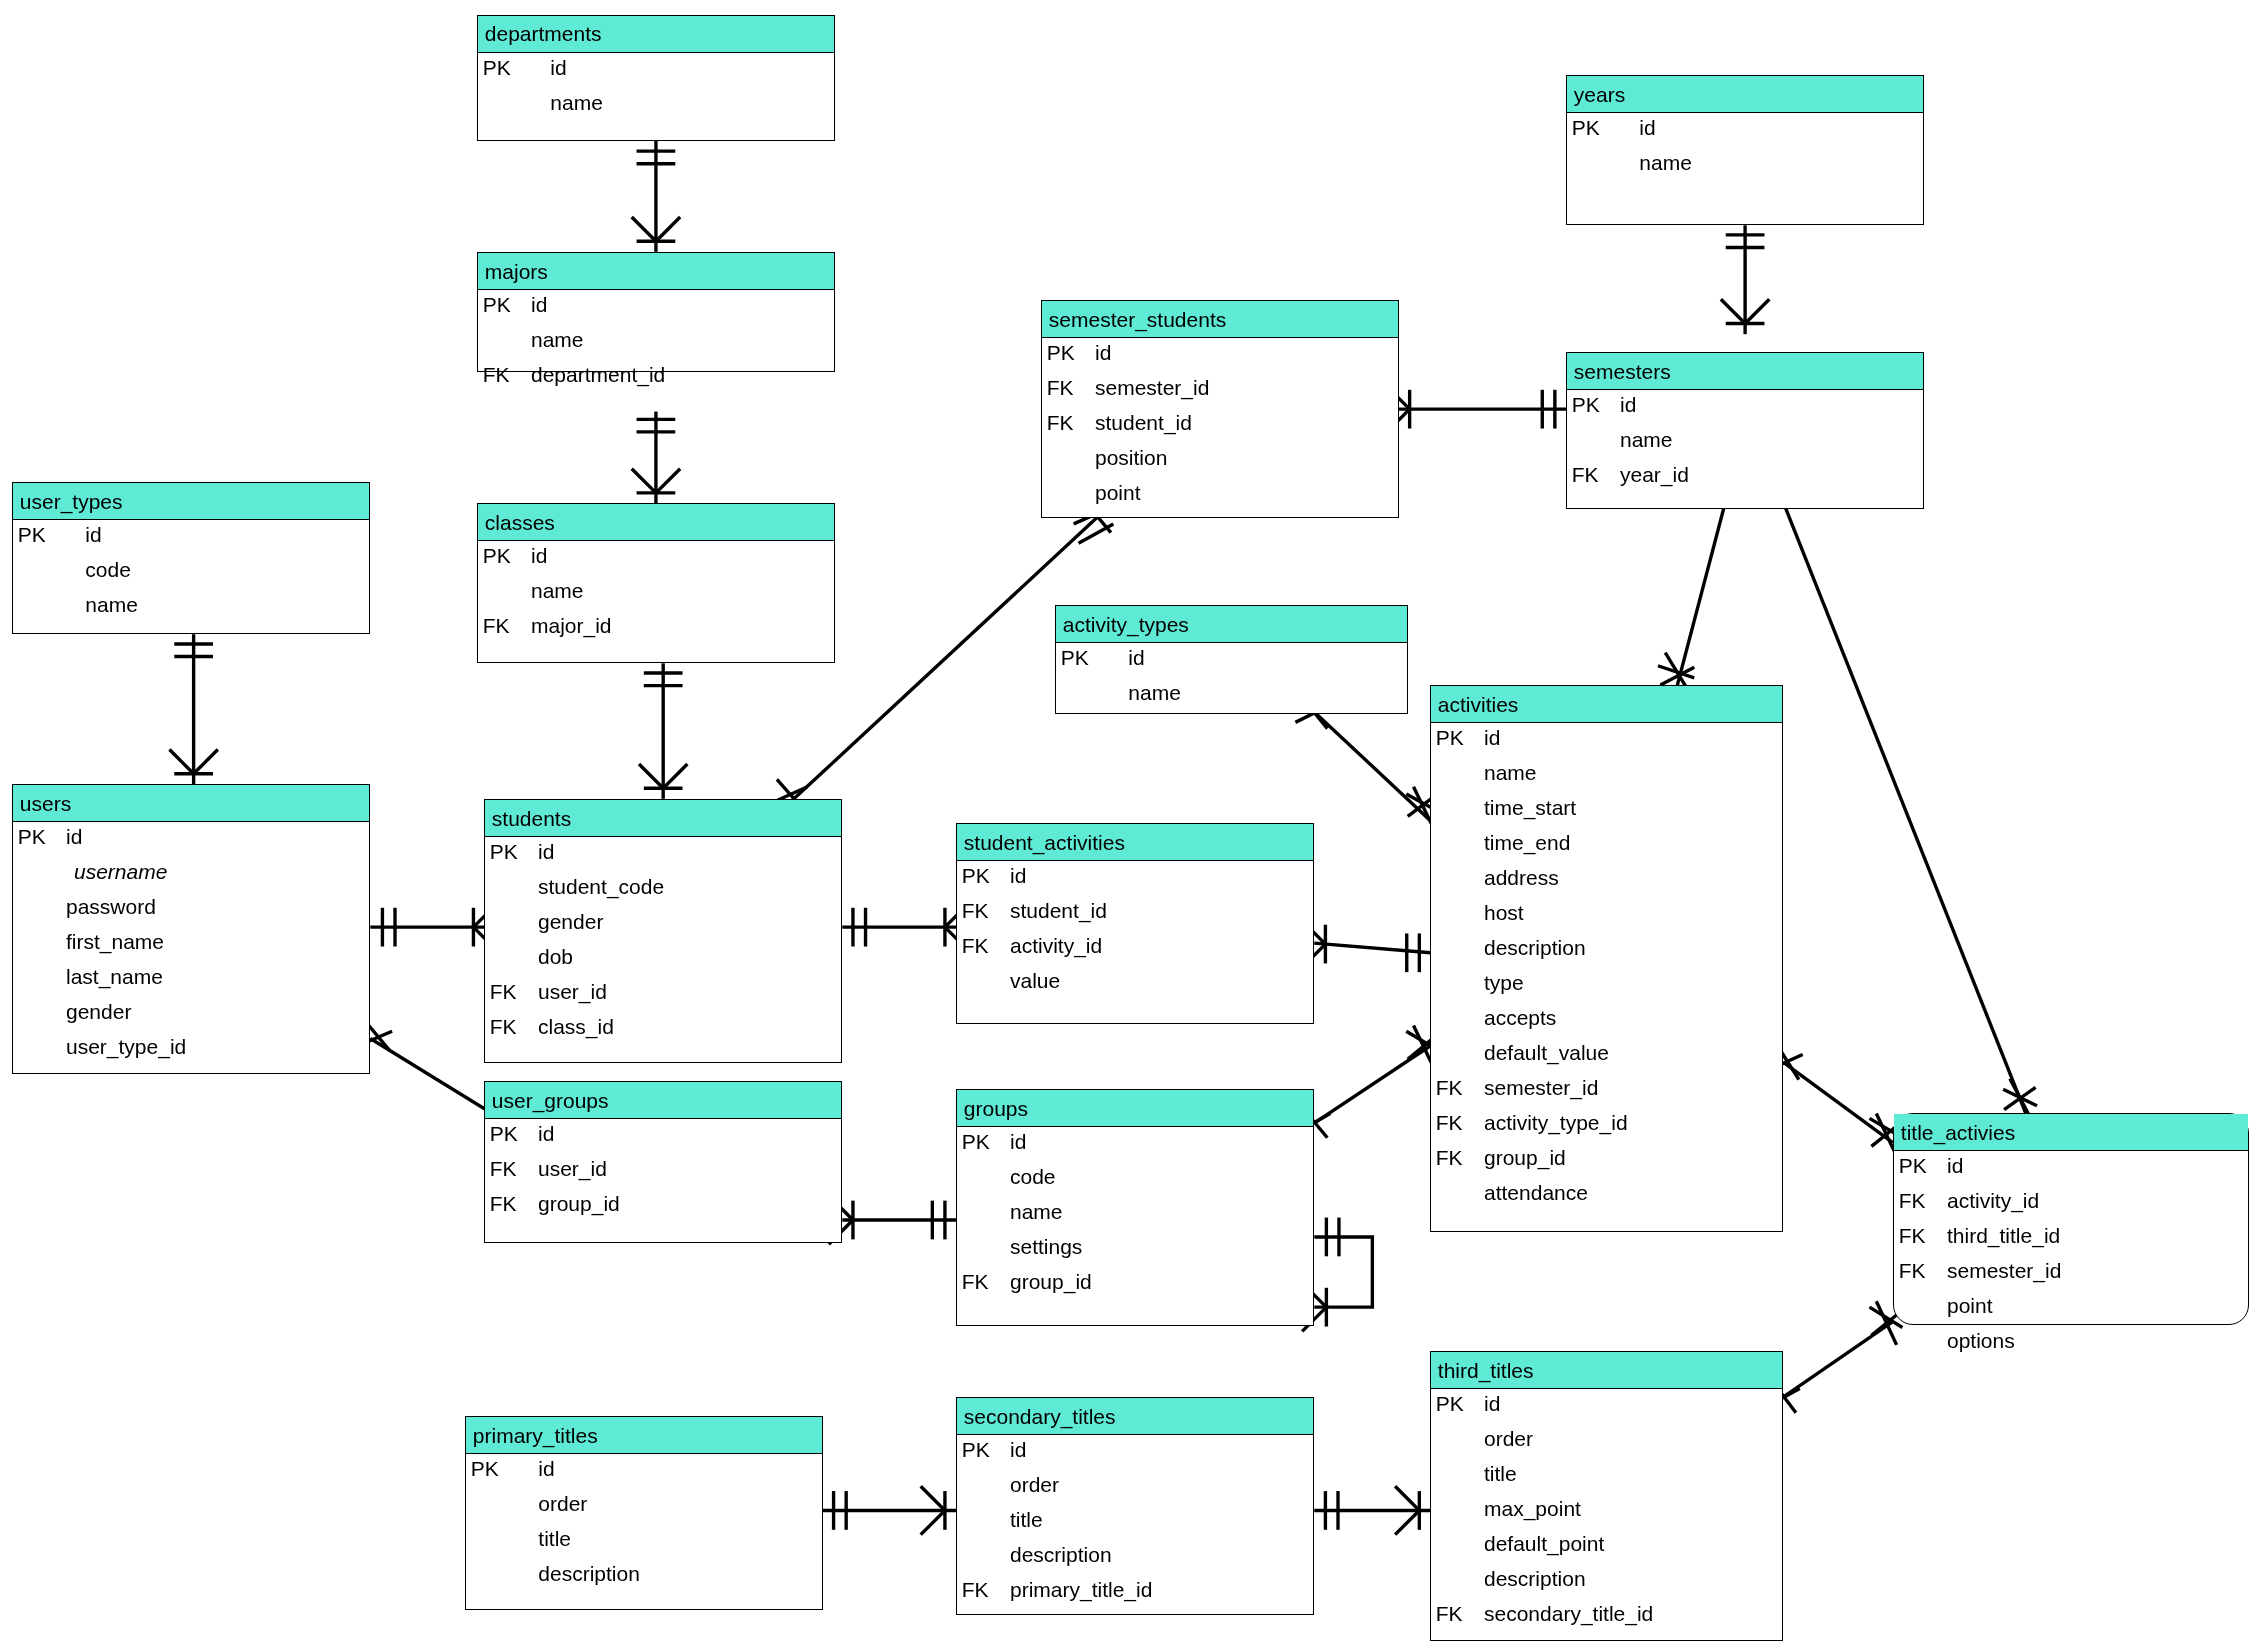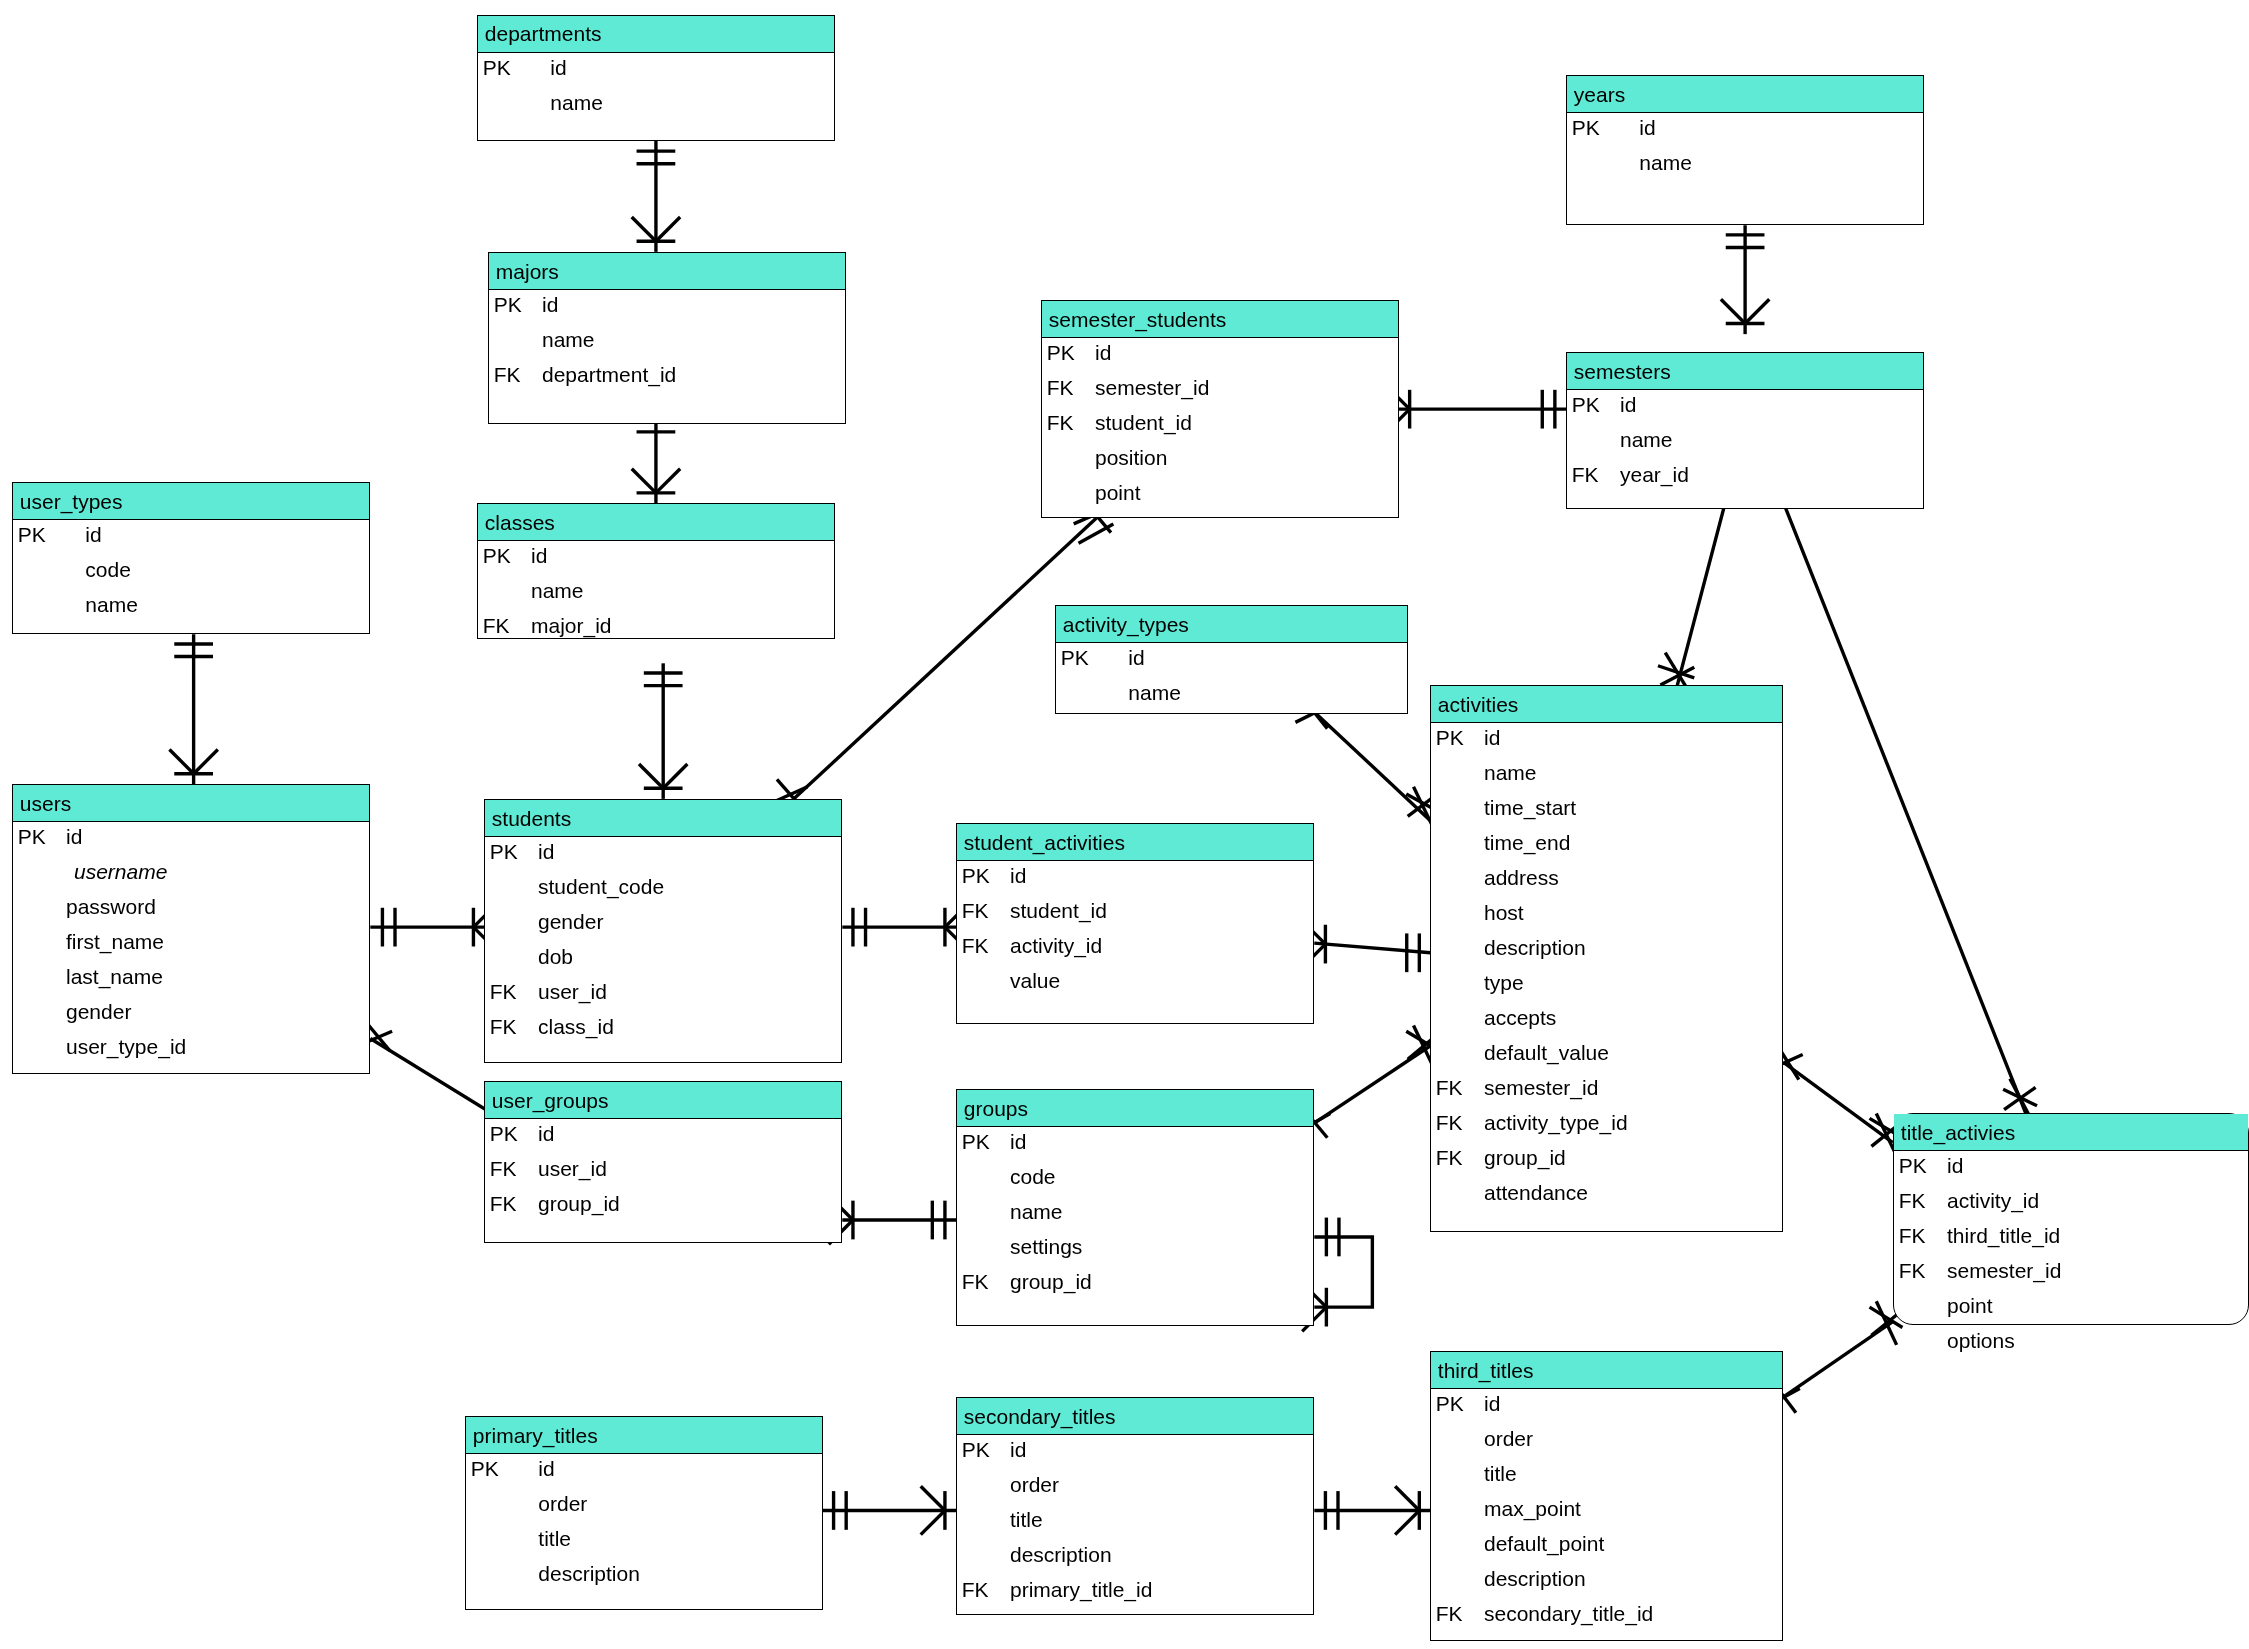--- a/index.html
+++ b/index.html
@@ -248,38 +248,38 @@
           <div class="attr">
             <span class="key">PK</span>
             <span class="nm" style="margin-left: 20.3px;">id</span>
           </div>
           <div class="attr">
             <span class="key"></span>
             <span class="nm" style="margin-left: 20.3px;">name</span>
           </div>
         </div>
       </div>
-      <div class="entity" style="left: 488px; top: 252px; width: 358px; height: 172px;">
+      <div class="entity" style="left: 477px; top: 252px; width: 358px; height: 120px;">
         <div class="entity-title">majors</div>
         <div class="entity-body">
           <div class="attr">
             <span class="key">PK</span>
             <span class="nm" style="margin-left: 1px;">id</span>
           </div>
           <div class="attr">
             <span class="key"></span>
             <span class="nm" style="margin-left: 1px;">name</span>
           </div>
           <div class="attr">
             <span class="key">FK</span>
             <span class="nm" style="margin-left: 1px;">department_id</span>
           </div>
         </div>
       </div>
-      <div class="entity" style="left: 477px; top: 503px; width: 358px; height: 136px;">
+      <div class="entity" style="left: 477px; top: 503px; width: 358px; height: 160px;">
         <div class="entity-title">classes</div>
         <div class="entity-body">
           <div class="attr">
             <span class="key">PK</span>
             <span class="nm" style="margin-left: 1px;">id</span>
           </div>
           <div class="attr">
             <span class="key"></span>
             <span class="nm" style="margin-left: 1px;">name</span>
           </div>

